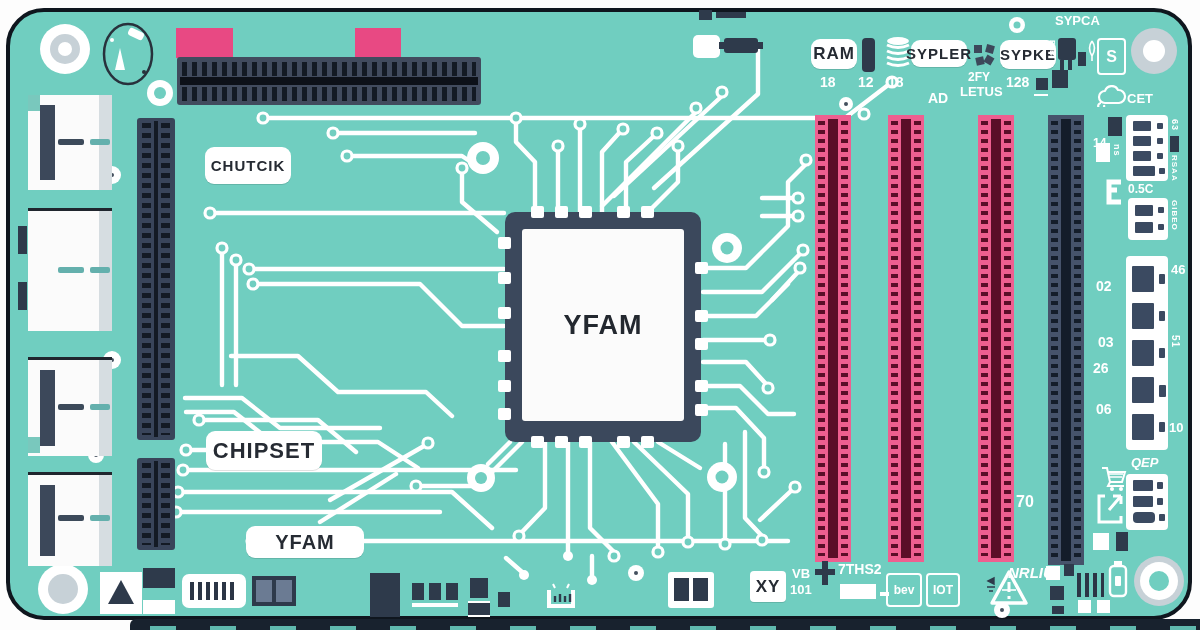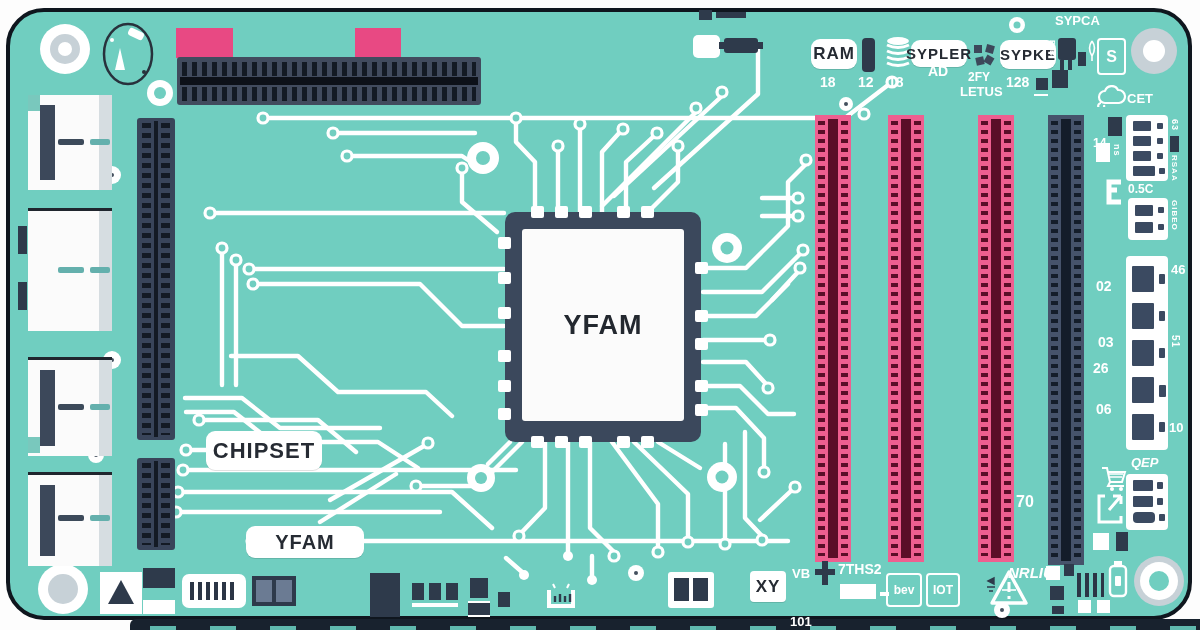--- a/index.html
+++ b/index.html
@@ -317,20 +317,23 @@
     <div class="tl"></div>
       <div class="chan"></div>
       <div class="tr"></div>
   </div>
   <div class="vslot navy" style="left:1048px;top:115px;height:450px;">
     <div class="tl"></div>
       <div class="chan"></div>
       <div class="tr"></div>
   </div>
 
+  <div class="silk" style="left:205px;top:147px;width:86px;height:37px;font-size:15px;">
+    <span>CHUTCIK</span>
+  </div>
   <div class="silk" style="left:206px;top:431px;width:116px;height:39px;font-size:22px;">
     <span>CHIPSET</span>
   </div>
   <div class="silk" style="left:246px;top:526px;width:118px;height:32px;font-size:20px;">
     <span>YFAM</span>
   </div>
 
   <div class="silk" style="left:811px;top:39px;width:46px;height:30px;font-size:17px;">
     <span>RAM</span>
   </div>
@@ -338,21 +341,21 @@
   <div class="dk" style="left:862px;top:38px;width:13px;height:34px;border-radius:4px;"></div>
   <div class="wtxt" style="left:858px;top:74px;font-size:14px;text-align:center;">12</div>
   <svg class="abs" style="left:885px;top:36px;" width="26" height="38" viewBox="0 0 26 38">
     <ellipse cx="13" cy="5" rx="11" ry="4" fill="#fff"></ellipse>
     <path d="M2,9 Q13,14 24,9 M2,15 Q13,20 24,15 M2,21 Q13,26 24,21 M2,27 Q13,32 24,27" stroke="#fff" stroke-width="3" fill="none"></path>
   </svg>
   <div class="wtxt" style="left:888px;top:74px;font-size:14px;">18</div>
   <div class="silk" style="left:911px;top:40px;width:56px;height:27px;font-size:15px;">
     <span>SYPLER</span>
   </div>
-  <div class="wtxt" style="left:928px;top:63px;font-size:14px;">AD</div>
+  <div class="wtxt" style="left:928px;top:90px;font-size:14px;">AD</div>
   <svg class="abs" style="left:972px;top:43px;" width="24" height="24" viewBox="0 0 24 24">
     <rect x="2" y="2" width="8" height="8" fill="#3c485a"></rect>
       <rect x="14" y="2" width="8" height="8" fill="#3c485a" transform="rotate(15 18 6)"></rect>
     <rect x="4" y="14" width="8" height="8" fill="#3c485a" transform="rotate(-12 8 18)"></rect>
       <rect x="13" y="13" width="8" height="8" fill="#3c485a" transform="rotate(30 17 17)"></rect>
   </svg>
   <div class="wtxt" style="left:968px;top:70px;font-size:12px;">2FY</div>
   <div class="wtxt" style="left:960px;top:84px;font-size:13px;">LETUS</div>
   <div class="silk" style="left:1000px;top:40px;width:56px;height:29px;font-size:15px;">
     <span>SYPKE</span>
@@ -490,21 +493,21 @@
     <path d="M9,14 V20 M14,12 V20 M19,14 V20 M24,12 V20" stroke="#2e3a4b" stroke-width="2.4"></path>
     <path d="M9,6 L7,2 M21,6 L23,2" stroke="#fff" stroke-width="2"></path>
   </svg>
   <div class="wt" style="left:668px;top:572px;width:46px;height:36px;border-radius:3px;"></div>
   <div class="dk" style="left:674px;top:578px;width:15px;height:23px;"></div>
   <div class="dk" style="left:693px;top:578px;width:15px;height:23px;"></div>
   <div class="silk" style="left:750px;top:571px;width:36px;height:31px;font-size:17px;border-radius:4px;">
     <span>XY</span>
   </div>
   <div class="wtxt" style="left:792px;top:566px;font-size:13px;">VB</div>
-  <div class="wtxt" style="left:790px;top:582px;font-size:13px;margin-top:32px;">101</div>
+  <div class="wtxt" style="left:790px;top:582px;font-size:13px;">101</div>
   <svg class="abs" style="left:814px;top:560px;" width="22" height="26" viewBox="0 0 22 26">
     <path d="M11,1 V25 M1,12 H21" stroke="#2e3a4b" stroke-width="6"></path>
     <path d="M11,3 V23 M3,12 H19" stroke="#2e3a4b" stroke-width="3"></path>
   </svg>
   <div class="wtxt" style="left:838px;top:561px;font-size:14px;">7THS2</div>
   <div class="wt" style="left:840px;top:584px;width:36px;height:15px;"></div>
   <div class="wt" style="left:880px;top:592px;width:9px;height:4px;"></div>
   <div class="obox" style="left:886px;top:573px;width:32px;height:30px;font-size:12px;">
     <span>bev</span>
   </div>

